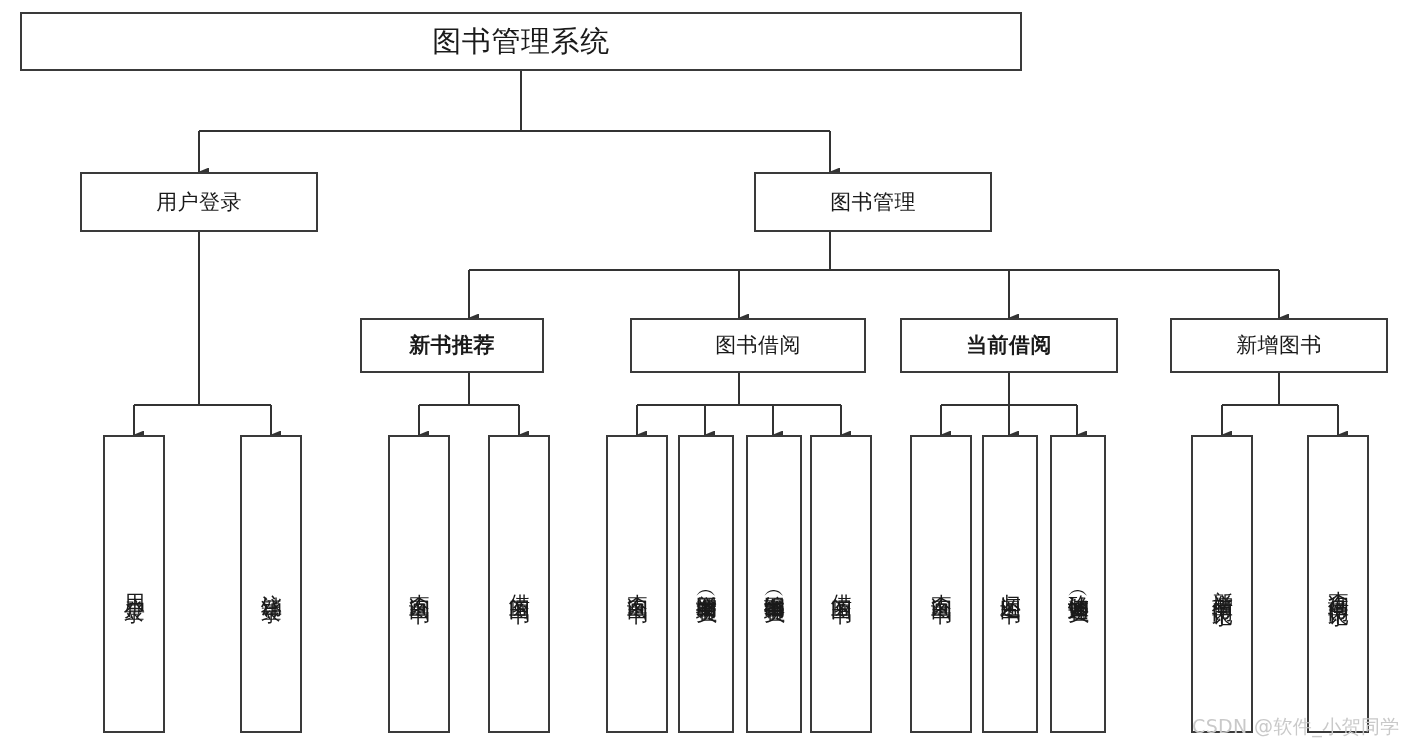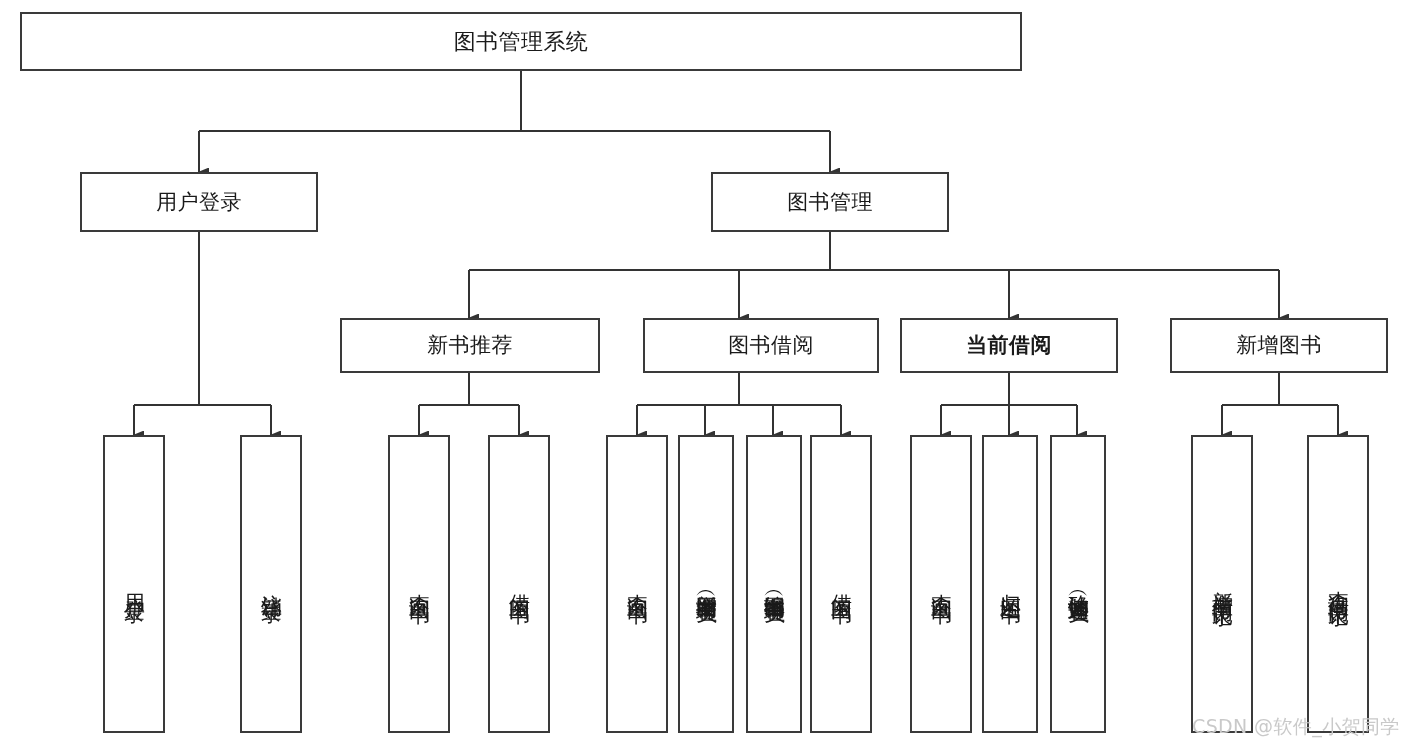--- a/index.html
+++ b/index.html
@@ -44,21 +44,21 @@
     text-align: center;
     line-height: 1.18;
     letter-spacing: 0.02em;
     white-space: nowrap;
   }
   
   .node.horiz .node-label {
     font-size: 21px;
   }
   .node.root .node-label {
-    font-size: 22px;
+    font-size: 29px;
   }
   
   .node.vert {
     align-items: center;
     justify-content: center;
   }
   .node.vert .node-label {
     writing-mode: vertical-rl;
     text-orientation: upright;
     font-size: 21px;
@@ -136,28 +136,28 @@
     </g>
   </svg>
 
   <div class="node horiz root" style="left:20px; top:12px; width:1002px; height:59px;">
     <span class="node-label">图书管理系统</span>
   </div>
 
   <div class="node horiz" style="left:80px; top:172px; width:238px; height:60px;">
     <span class="node-label">用户登录</span>
   </div>
-  <div class="node horiz" style="left:711px; top:172px; width:238px; height:60px;">
+  <div class="node horiz" style="left:754px; top:172px; width:238px; height:60px;">
     <span class="node-label">图书管理</span>
   </div>
 
-  <div class="node horiz" style="left:340px; top:318px; width:260px; height:55px;">
+  <div class="node horiz" style="left:360px; top:318px; width:184px; height:55px;font-weight:bold;">
     <span class="node-label">新书推荐</span>
   </div>
-  <div class="node horiz" style="left:643px; top:318px; width:236px; height:55px;padding-left:20px;">
+  <div class="node horiz" style="left:630px; top:318px; width:236px; height:55px;padding-left:20px;">
     <span class="node-label">图书借阅</span>
   </div>
   <div class="node horiz" style="left:900px; top:318px; width:218px; height:55px;font-weight:bold;">
     <span class="node-label">当前借阅</span>
   </div>
   <div class="node horiz" style="left:1170px; top:318px; width:218px; height:55px;">
     <span class="node-label">新增图书</span>
   </div>
 
   <div class="node vert" style="left:103px; top:435px; width:62px; height:298px;">

